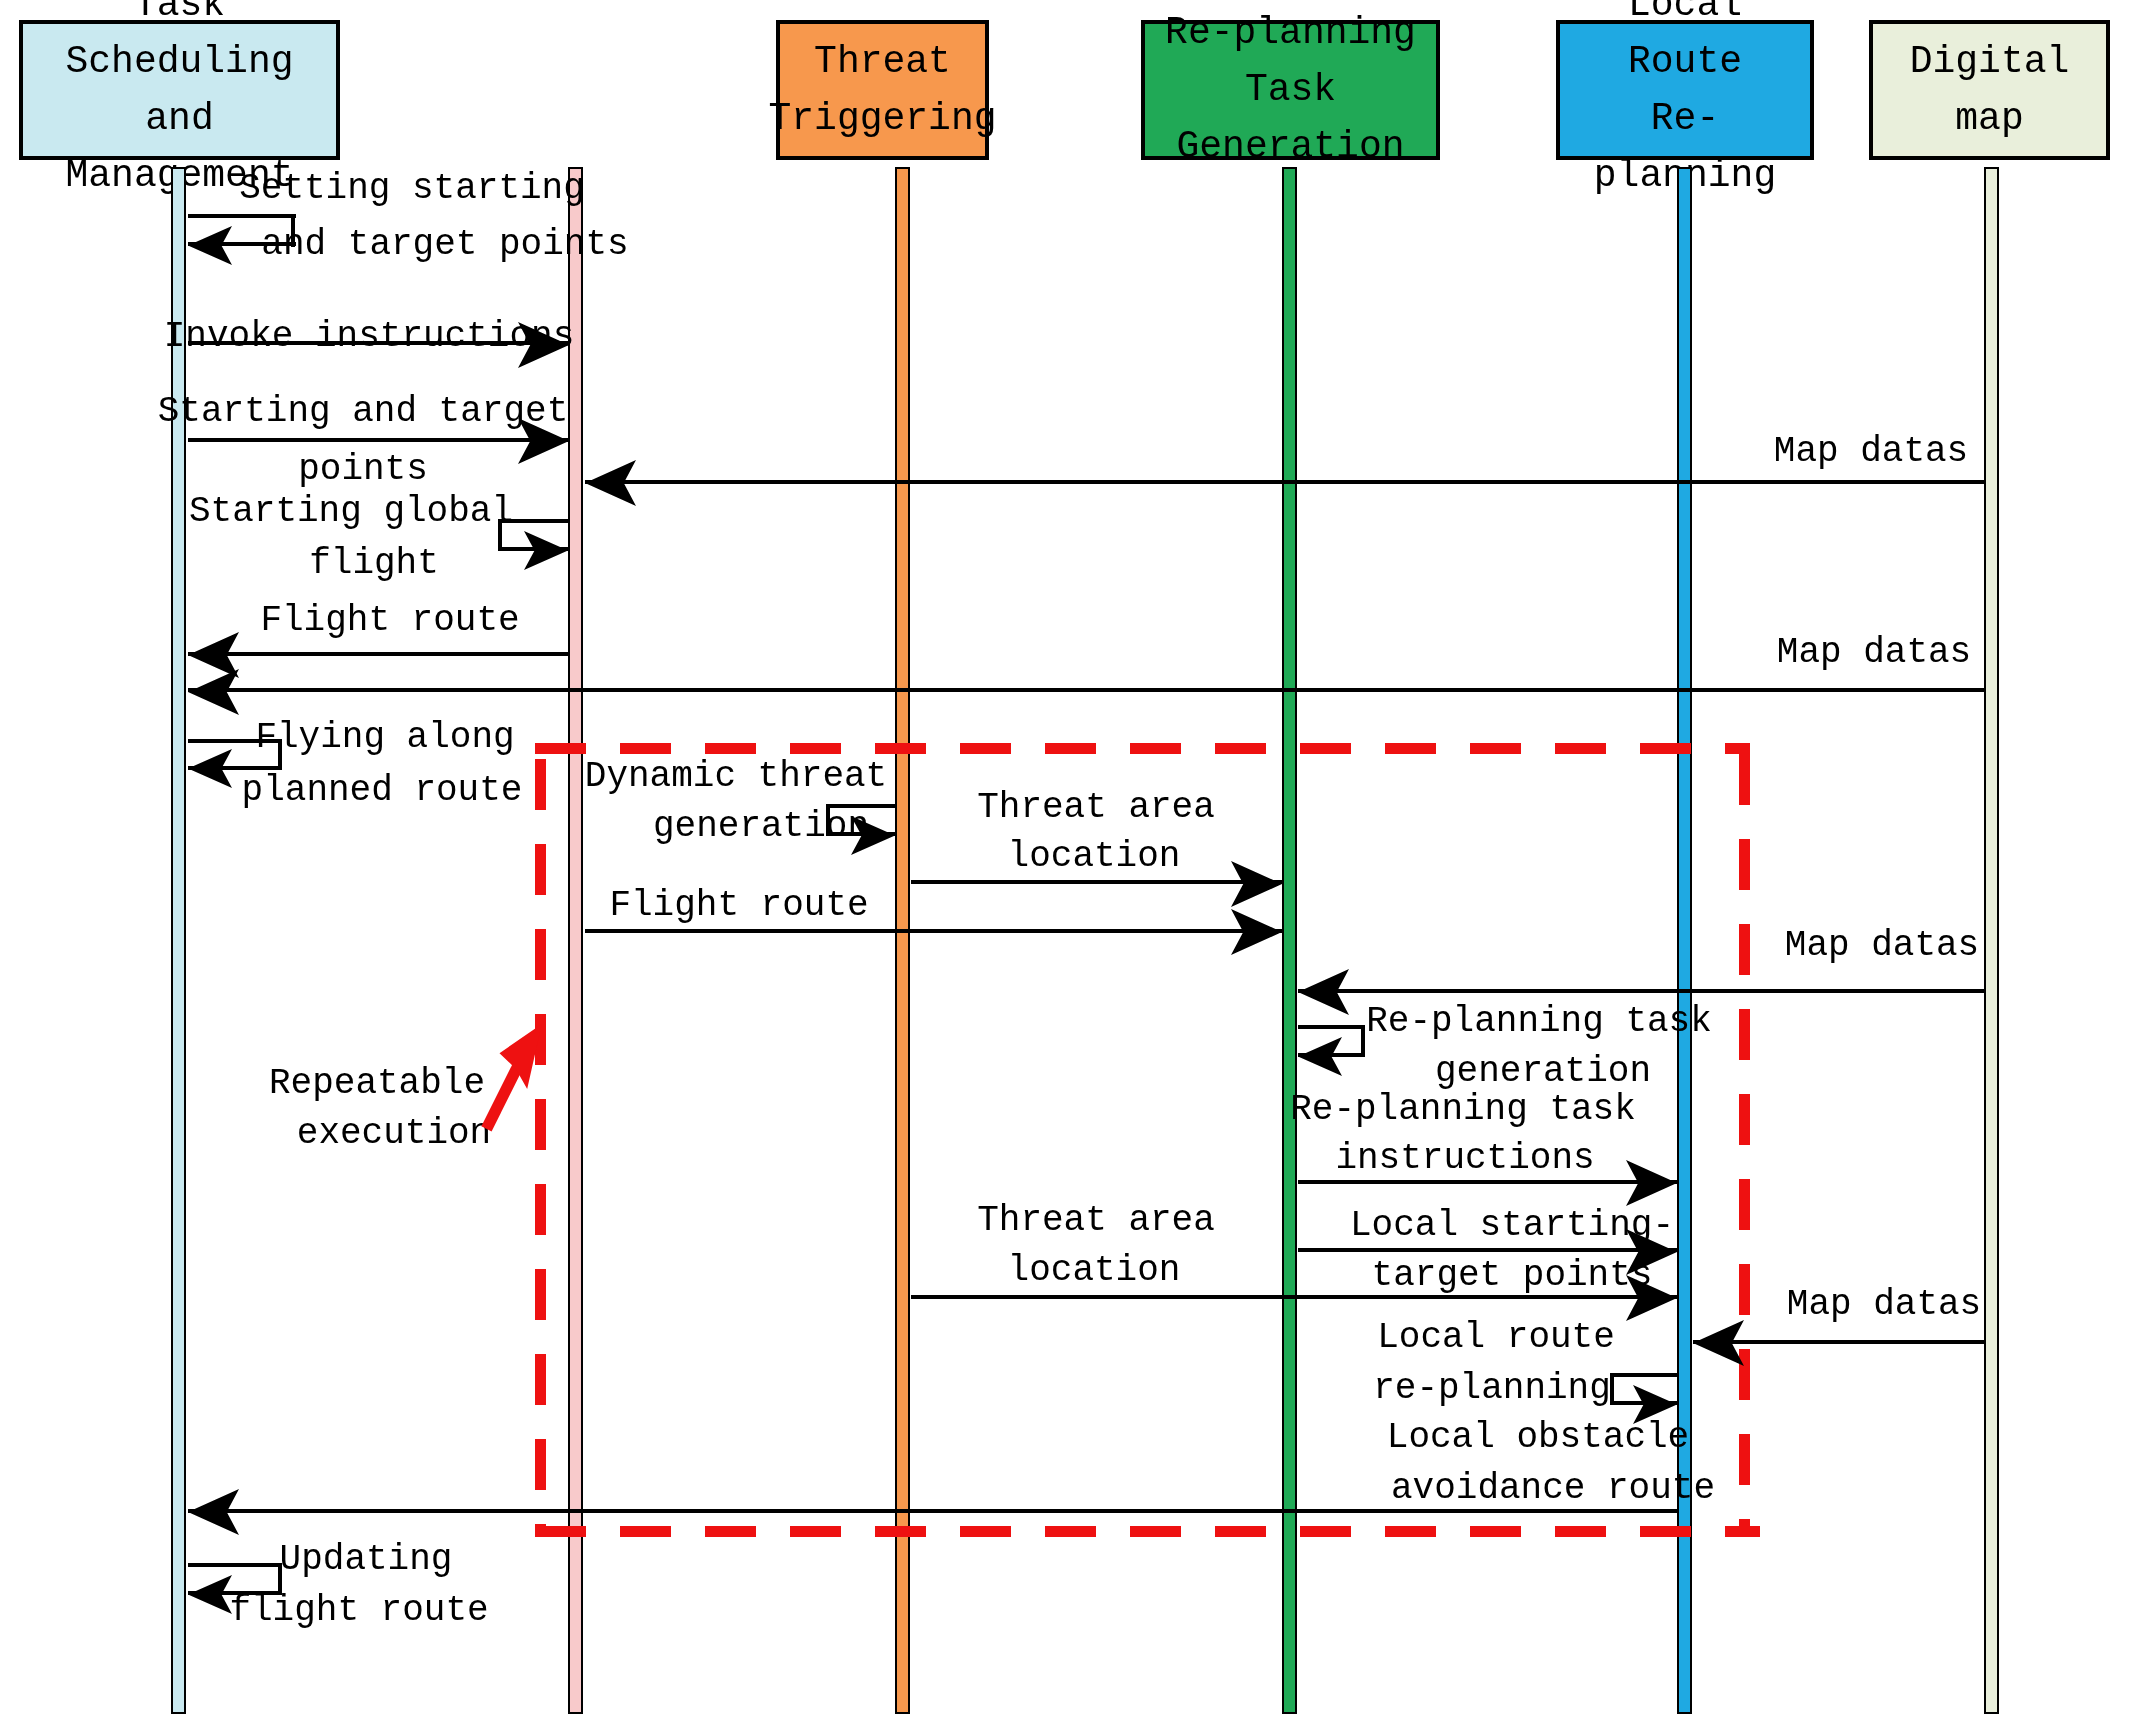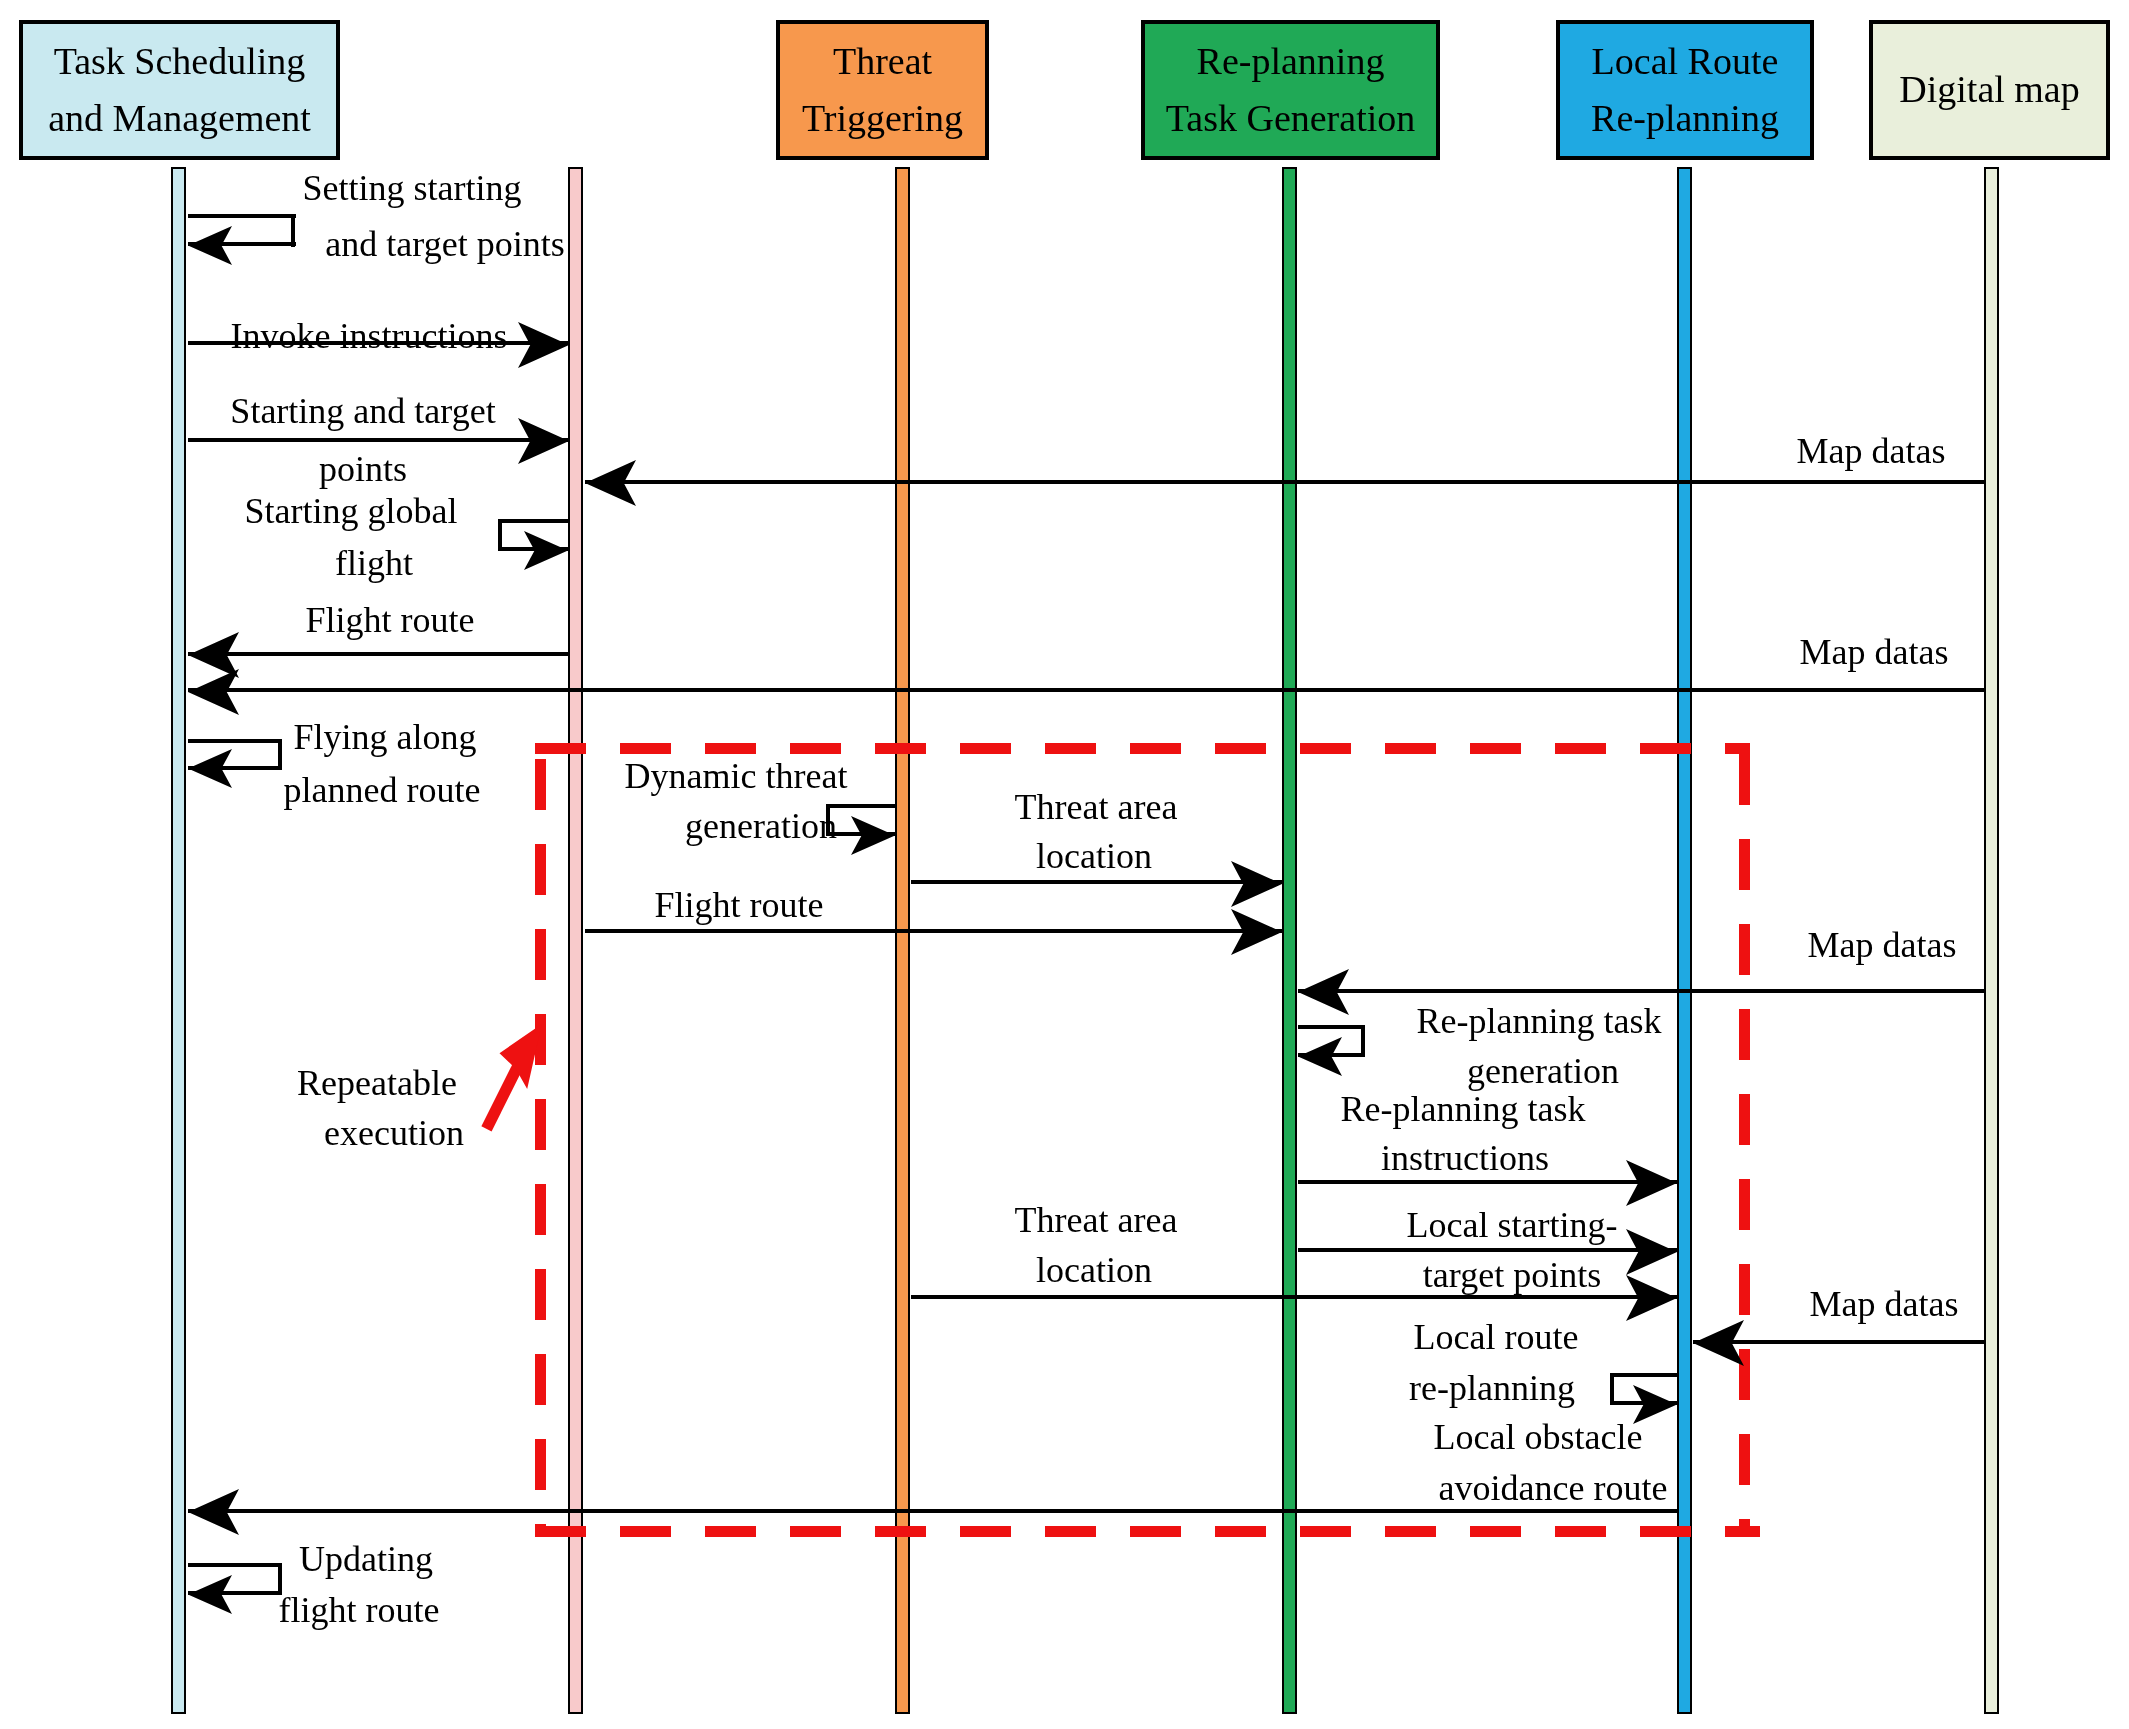--- a/index.html
+++ b/index.html
@@ -1,17 +1,17 @@
 <!DOCTYPE html>
 <html style="font-size:13px"><head>
 <meta charset="utf-8">
 <style>
   html,body{margin:0;padding:0;background:#ffffff;}
   .stage{position:relative;width:2129px;height:1729px;background:#ffffff;overflow:hidden;
-         font-family:Liberation Serif, serif;color:#000;}
+         font-family:Liberation Mono, monospace;color:#000;}
   
   .box{position:absolute;top:19.6px;height:140px;border:4.1px solid #000;box-sizing:border-box;
        display:flex;flex-direction:column;justify-content:center;align-items:center;
        font-size:38px;line-height:1.5;text-align:center;}
   
   .life{position:absolute;top:167px;height:1543px;width:11.4px;border:2.4px solid #000;box-sizing:content-box;}
   
   .hl{position:absolute;height:4.1px;background:#000;}
   .vl{position:absolute;width:4.1px;background:#000;}
   

